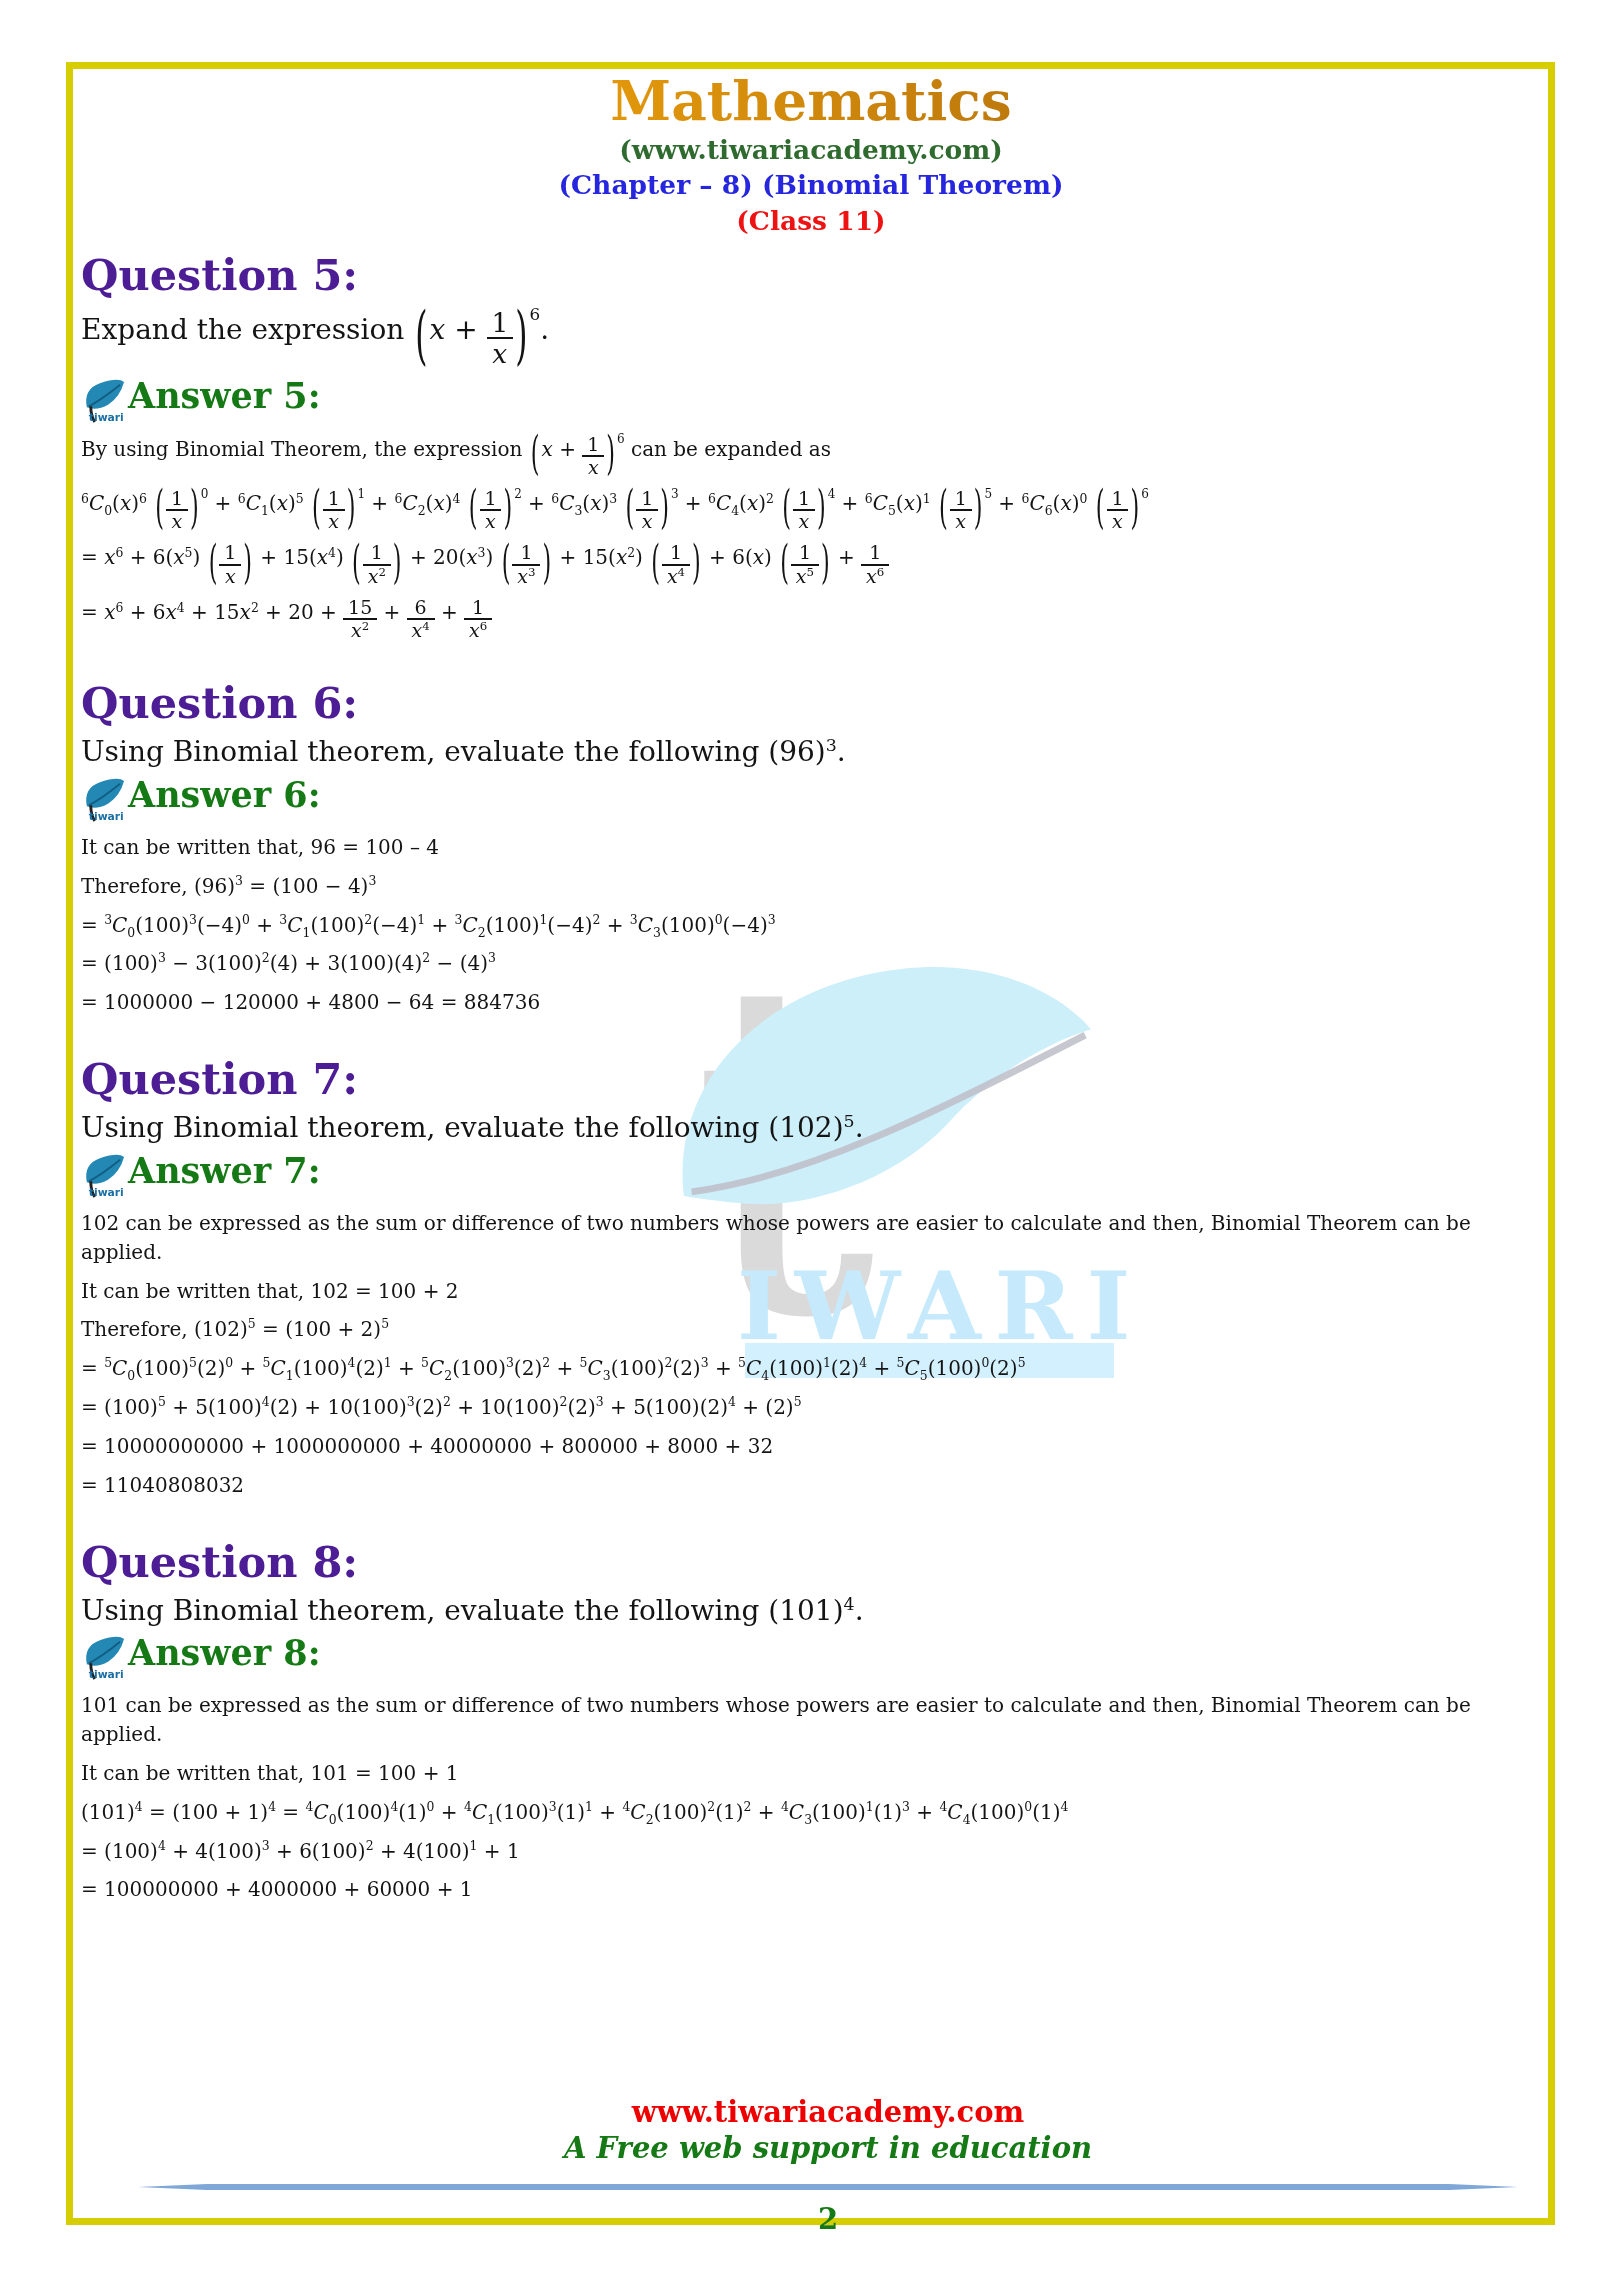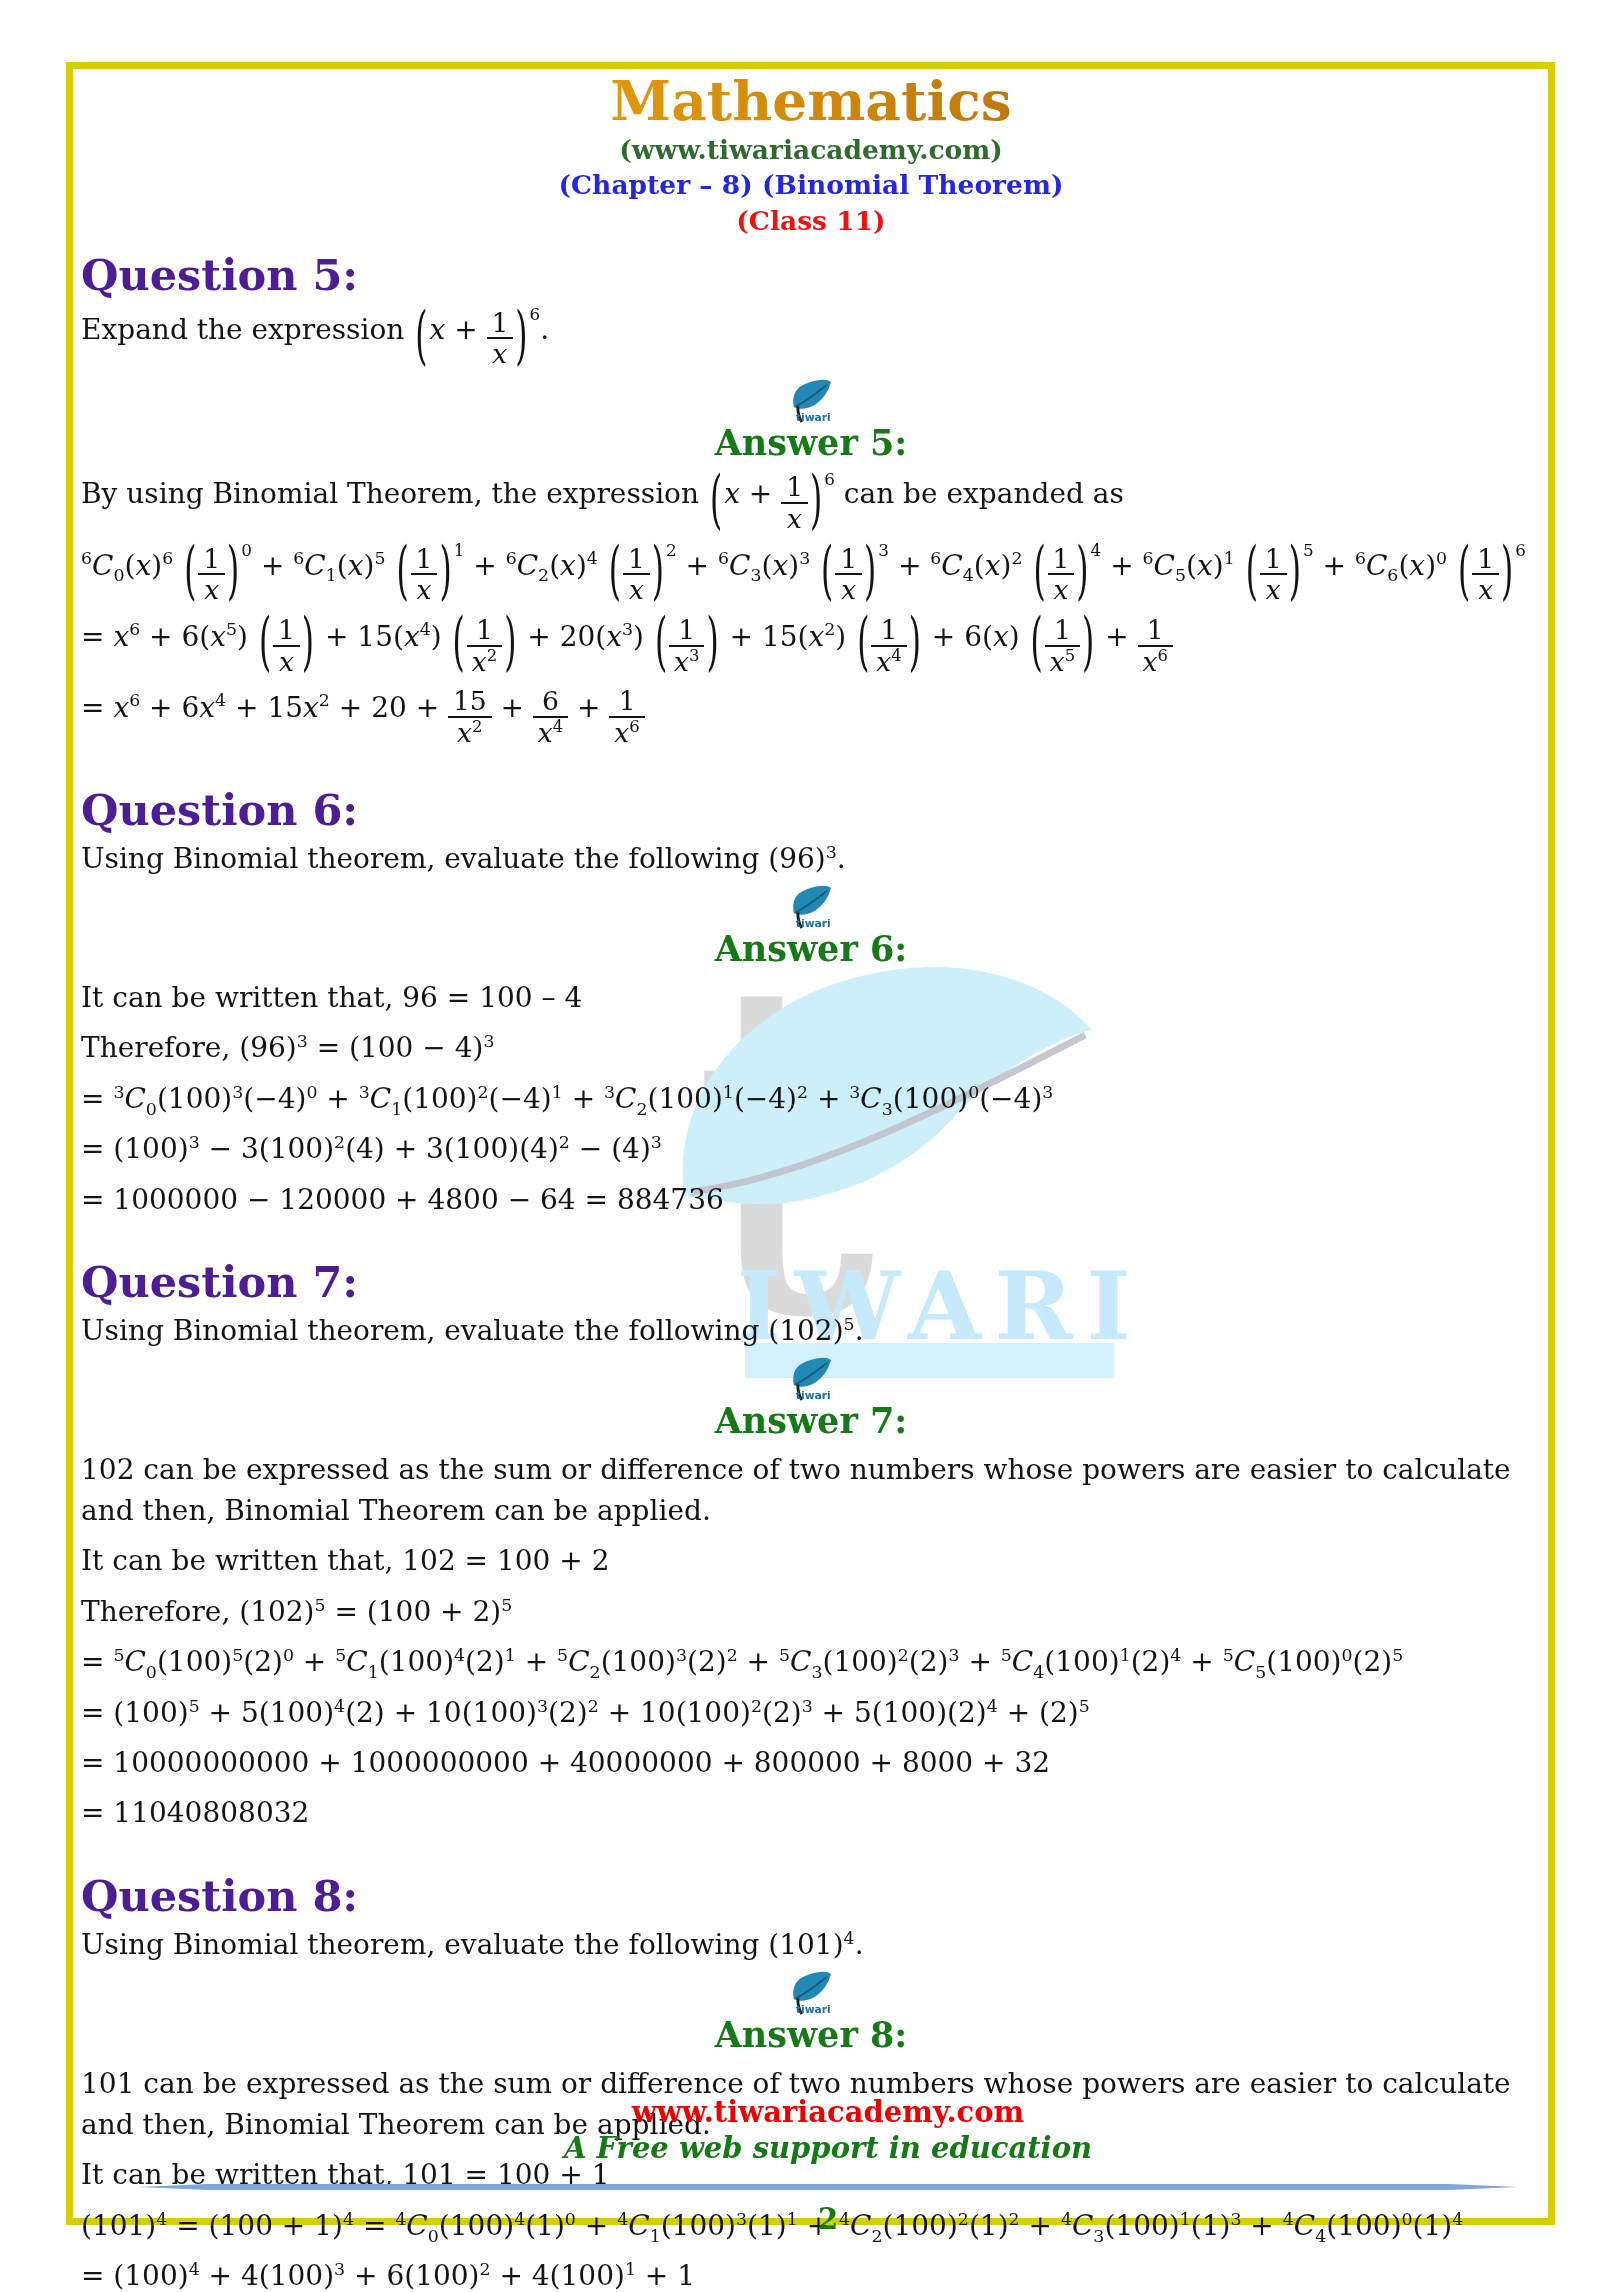--- a/index.html
+++ b/index.html
@@ -25,24 +25,24 @@
   }
   .hline{font-size:26.5px;font-weight:bold;line-height:1.35;}
   .hsite{color:#2F6B2F;}
   .hchapter{color:#2626DF;}
   .hclass{color:#EE1212;}
   .qblock{margin-top:39px;}
   .qblock.first{margin-top:13.7px;}
   .qh{margin:0 0 7.8px 0;font-size:43px;line-height:1.1;font-weight:bold;color:#4c1d95;}
   .prompt{font-size:28px;margin:7.8px 0;}
   .fm{white-space:nowrap;}
-  .answer-row{display:flex;align-items:center;margin:7.8px 0 3.9px 0;flex-direction:column;}
+  .answer-row{display:flex;align-items:flex-start;margin:7.8px 0 3.9px 0;}
   .al{font-size:35px;font-weight:bold;color:#157A15;line-height:1.1;}
   .leaf-ic{margin-right:2px;flex:0 0 auto;}
-  .mline{font-size:28px;margin:9.8px 0;line-height:1.45;}
+  .mline{font-size:20px;margin:9.8px 0;line-height:1.45;}
   
   .frac{display:inline-block;vertical-align:-0.95em;text-align:center;font-size:0.95em;}
   .frac .fn{display:block;padding:0 4.9px;line-height:1.12;border-bottom:2px solid #141414;}
   .frac .fd{display:block;padding:0 4.9px;line-height:1.12;}
   .bp{display:inline-block;transform:scaleY(2.05);transform-origin:55% center;
       font-size:1.12em;vertical-align:-0.22em;margin:0 2px;font-weight:normal;}
   sup{vertical-align:super;font-size:62%;line-height:0;}
   sub{vertical-align:sub;font-size:62%;line-height:0;}
   sup.hi{position:relative;top:-1.05em;vertical-align:baseline;font-size:60%;line-height:0;}
   

